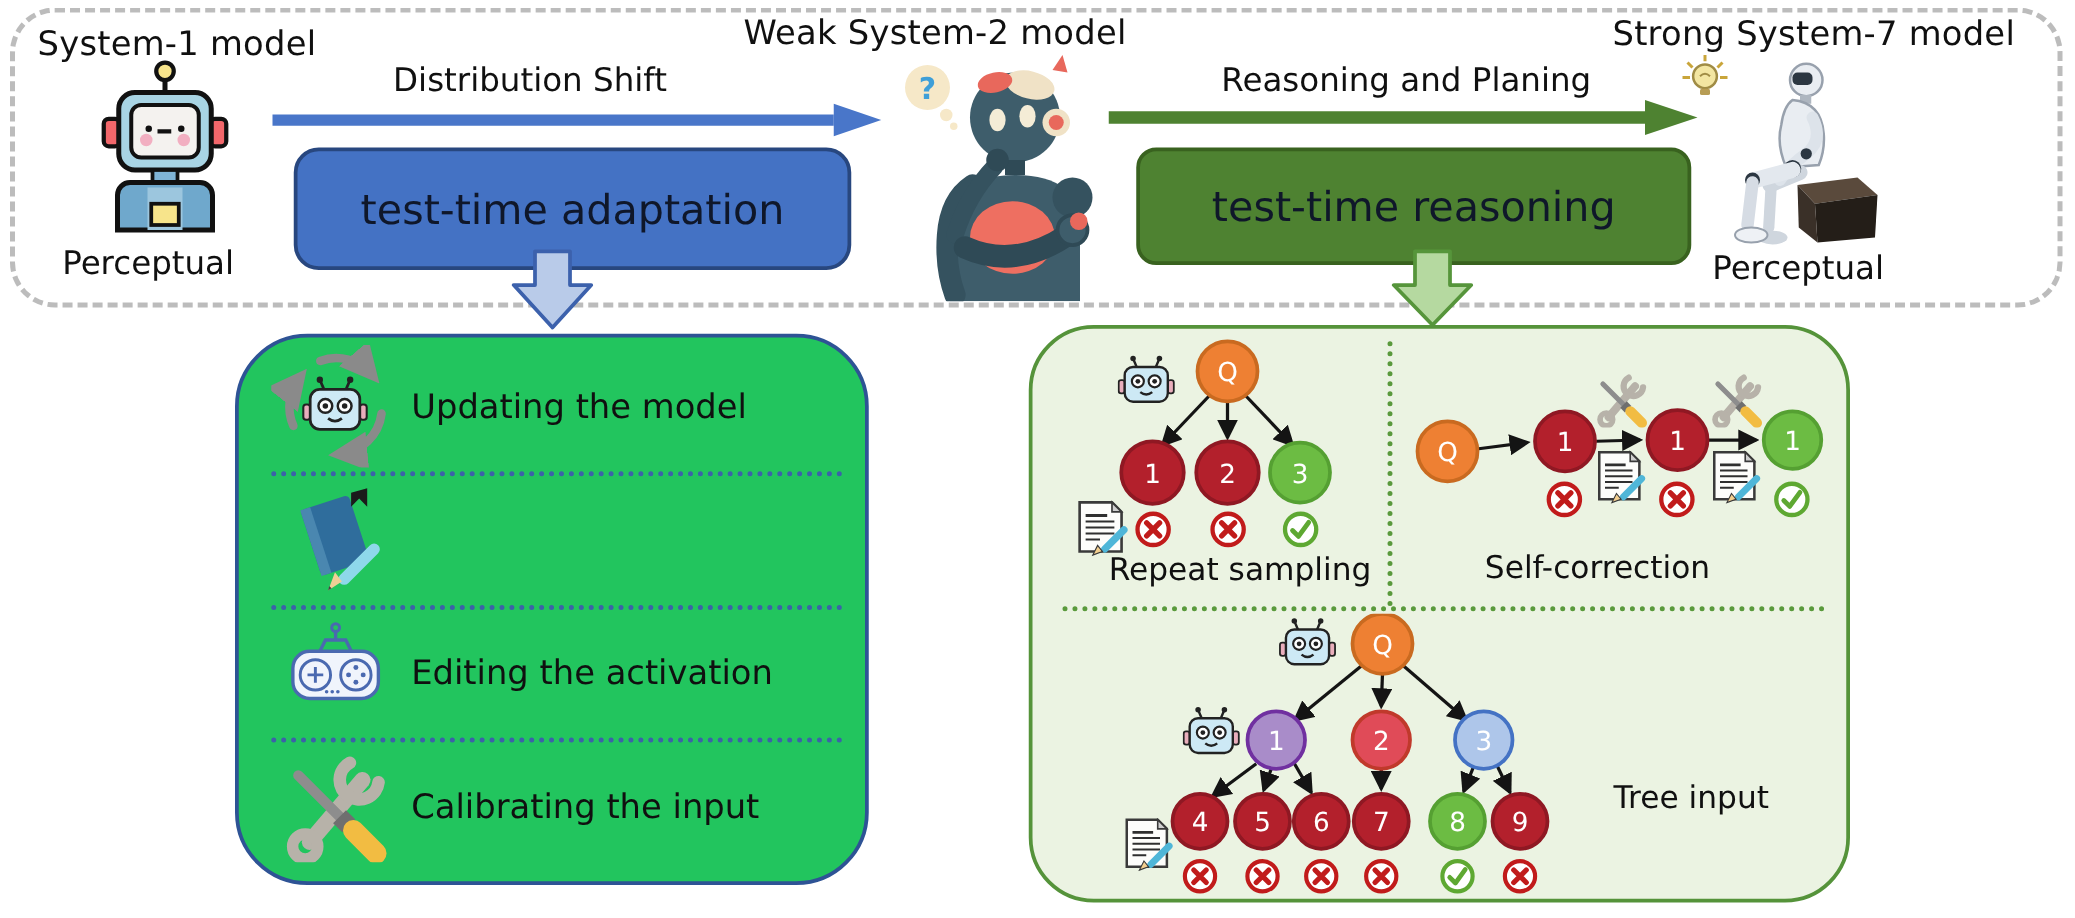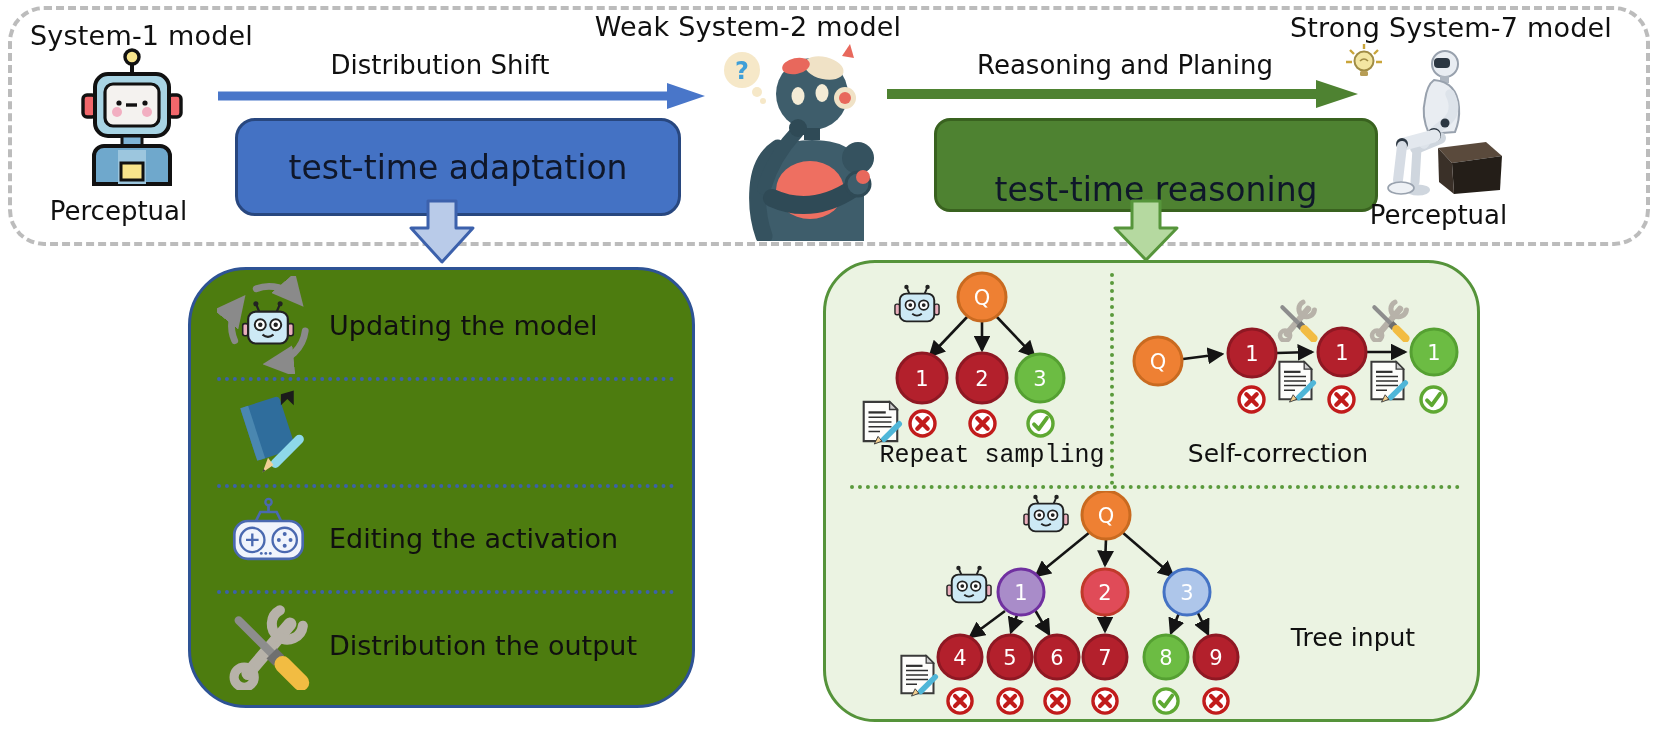--- a/index.html
+++ b/index.html
@@ -6,21 +6,21 @@
     font-family:"DejaVu Sans","Liberation Sans",sans-serif;color:#101010;}
   .abs{position:absolute;}
   .ctr{text-align:center;}
   .h-label{font-size:27px;letter-spacing:.2px;}
   .arrow-label{font-size:26px;}
   .caption{font-size:26px;}
   .band-box{display:flex;align-items:center;justify-content:center;color:#0f172a;font-size:33px;}
   .box-blue{background:#4472c4;border:3px solid #28477f;border-radius:20px;}
   .box-green{background:#4e8231;border:3px solid #39621f;border-radius:16px;}
   .dashed-frame{border:4px dashed #bcbcbc;border-radius:36px;background:#fff;}
-  .panel-blue{background:#4d7c0f;border:3px solid #2e5395;border-radius:58px;
+  .panel-blue{background:#22c55e;border:3px solid #2e5395;border-radius:58px;
     display:flex;flex-direction:column;padding:4px 10px 8px 16px;box-sizing:border-box;}
   .ap-row{flex:1;display:flex;align-items:center;}
   .ap-icon{width:122px;display:flex;align-items:center;justify-content:center;flex:none;}
   .ap-label{font-size:27px;}
   .ap-sep{border-top:4px dotted #3c62a8;margin:0 8px 0 10px;height:0;}
   .panel-green{background:#ebf3e2;border:3px solid #55933a;border-radius:52px;box-sizing:border-box;}
   .diagram-label{font-size:25px;}
   .gdiv-v{width:0;border-left:4px dotted #5a9a3c;}
   .gdiv-h{height:0;border-top:4px dotted #5a9a3c;}
   svg text{font-family:"DejaVu Sans","Liberation Sans",sans-serif;}
@@ -100,21 +100,21 @@
   <line x1="60" y1="59" x2="71" y2="59" stroke="#111" stroke-width="3.4"></line>
   <circle cx="51" cy="66" r="5" fill="#f2afc1"></circle>
     <circle cx="81" cy="66" r="5" fill="#f2afc1"></circle>
   <rect x="56" y="90" width="20" height="10" fill="#7fb4d6" stroke="#111" stroke-width="3"></rect>
   <path d="M38,100 h56 a10,10 0 0 1 10,10 v28 h-76 v-28 a10,10 0 0 1 10,-10 z" fill="#6fa8cc" stroke="#111" stroke-width="4"></path>
   <rect x="52" y="104" width="28" height="34" fill="#9cc6de"></rect>
   <rect x="55" y="117" width="22" height="17" fill="#f7e48b" stroke="#111" stroke-width="3"></rect>
 </svg>
 <div class="abs caption ctr" style="left:36px;top:196px;width:165px;">Perceptual</div>
 
-<div class="abs arrow-label ctr" style="left:230px;top:50px;width:420px;">Distribution Shift</div>
+<div class="abs arrow-label ctr" style="left:214px;top:50px;width:420px;">Distribution Shift</div>
 <svg class="abs" style="left:215px;top:80px;" width="492" height="32">
   <line x1="3" y1="16" x2="452" y2="16" stroke="#4976c9" stroke-width="9"></line>
   <polygon points="452,3 490,16 452,29" fill="#4976c9"></polygon>
 </svg>
 <div class="abs band-box box-blue" style="left:235px;top:118px;width:440px;height:92px;">
   <span>test-time adaptation</span>
 </div>
 <svg class="abs" style="left:406px;top:198px;" width="72" height="68">
   <polygon points="22,3 50,3 50,30 67,30 36,64 5,30 22,30" fill="#b9cbe9" stroke="#3c61ac" stroke-width="3" stroke-linejoin="round"></polygon>
 </svg>
@@ -143,21 +143,21 @@
   <path d="M60,162 Q100,180 142,152" stroke="#2f4a56" stroke-width="18" fill="none" stroke-linecap="round"></path>
   <circle cx="146" cy="148" r="12" fill="#3e5d6b" stroke="#2f4a56" stroke-width="3"></circle>
   <circle cx="151" cy="141" r="7" fill="#e8685c"></circle>
 </svg>
 
 <div class="abs arrow-label ctr" style="left:915px;top:50px;width:420px;">Reasoning and Planing</div>
 <svg class="abs" style="left:884px;top:76px;" width="476" height="36">
   <line x1="3" y1="18" x2="432" y2="18" stroke="#4e8231" stroke-width="10"></line>
   <polygon points="432,4 474,18 432,32" fill="#4e8231"></polygon>
 </svg>
-<div class="abs band-box box-green" style="left:934px;top:118px;width:438px;height:88px;align-items:flex-end;">
+<div class="abs band-box box-green" style="left:909px;top:118px;width:438px;height:88px;">
   <span>test-time reasoning</span>
 </div>
 <svg class="abs" style="left:1110px;top:198px;" width="72" height="66">
   <polygon points="22,3 50,3 50,30 67,30 36,62 5,30 22,30" fill="#b5d9a0" stroke="#56953b" stroke-width="3" stroke-linejoin="round"></polygon>
 </svg>
 
 <div class="abs h-label ctr" style="left:1256px;top:12px;width:390px;">Strong System-7 model</div>
 <svg class="abs" style="left:1338px;top:42px;" width="175" height="160" viewBox="0 0 175 160">
   <g>
     <path d="M26,2 V7 M12,8 L16,12 M40,8 L36,12 M8,20 H14 M44,20 H38" stroke="#c9a53a" stroke-width="2.4"></path>
@@ -234,21 +234,21 @@
     </div>
     <div class="ap-label">Editing the activation</div>
   </div>
   <div class="ap-sep"></div>
   <div class="ap-row">
     <div class="ap-icon">
       <svg width="88" height="88" viewBox="0 0 48 48">
         <use href="#sym-tools" x="0" y="0" width="48" height="48"></use>
       </svg>
     </div>
-    <div class="ap-label">Distribution the output</div>
+    <div class="ap-label">Calibrating the input</div>
   </div>
 </div>
 
 <div class="abs panel-green" style="left:823px;top:260px;width:657px;height:462px;position:absolute;">
 
   <svg class="abs" style="left:30px;top:6px;" width="260" height="178" viewBox="0 0 260 178">
     <use href="#sym-robot-face" x="38" y="15" width="46" height="46"></use>
     <line class="tree-arrow" x1="112" y1="47" x2="74" y2="87"></line>
     <line class="tree-arrow" x1="126" y1="53" x2="126" y2="81"></line>
     <line class="tree-arrow" x1="140" y1="47" x2="178" y2="87"></line>
@@ -266,21 +266,21 @@
     </g>
     <g>
       <circle class="n-green" cx="184" cy="109" r="24"></circle>
       <text class="node-t" x="184" y="117">3</text>
     </g>
     <use href="#sym-memo" x="1" y="130" width="46" height="46"></use>
     <use href="#sym-cross" x="51" y="139" width="31" height="31"></use>
     <use href="#sym-cross" x="111" y="139" width="31" height="31"></use>
     <use href="#sym-check" x="169" y="139" width="31" height="31"></use>
   </svg>
-  <div class="abs diagram-label ctr" style="left:46px;top:178px;width:240px;font-family:Liberation Mono, monospace;">Repeat sampling</div>
+  <div class="abs diagram-label ctr" style="left:46px;top:178px;width:240px;">Repeat sampling</div>
 
   <div class="abs gdiv-v" style="left:284px;top:10px;height:212px;"></div>
 
   <svg class="abs" style="left:300px;top:20px;" width="350" height="152" viewBox="0 0 350 152">
     <line class="tree-arrow" x1="57" y1="76" x2="96" y2="71"></line>
     <line class="tree-arrow" x1="151" y1="70" x2="186" y2="69"></line>
     <line class="tree-arrow" x1="241" y1="69" x2="279" y2="69"></line>
     <g>
       <circle class="n-orange" cx="32" cy="78" r="24"></circle>
       <text class="node-t" x="32" y="86">Q</text>

